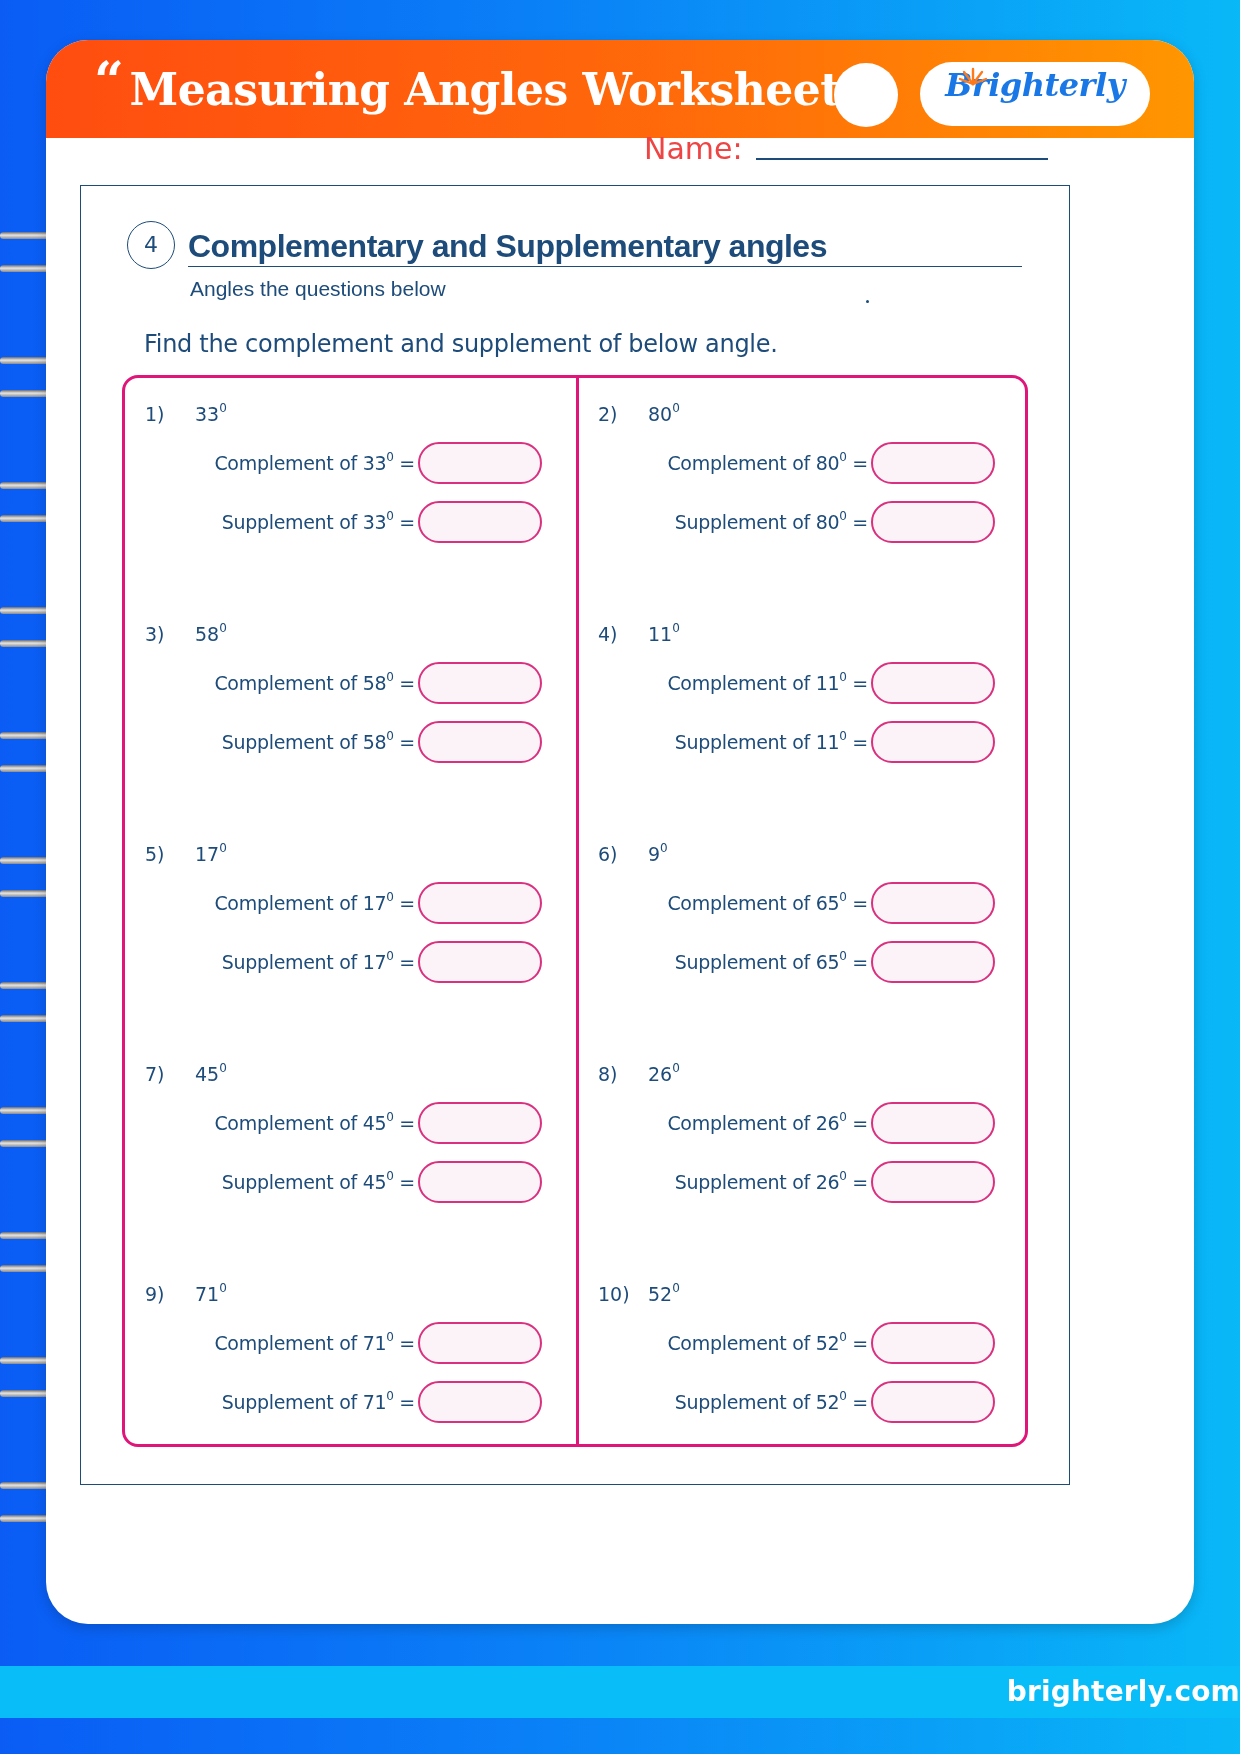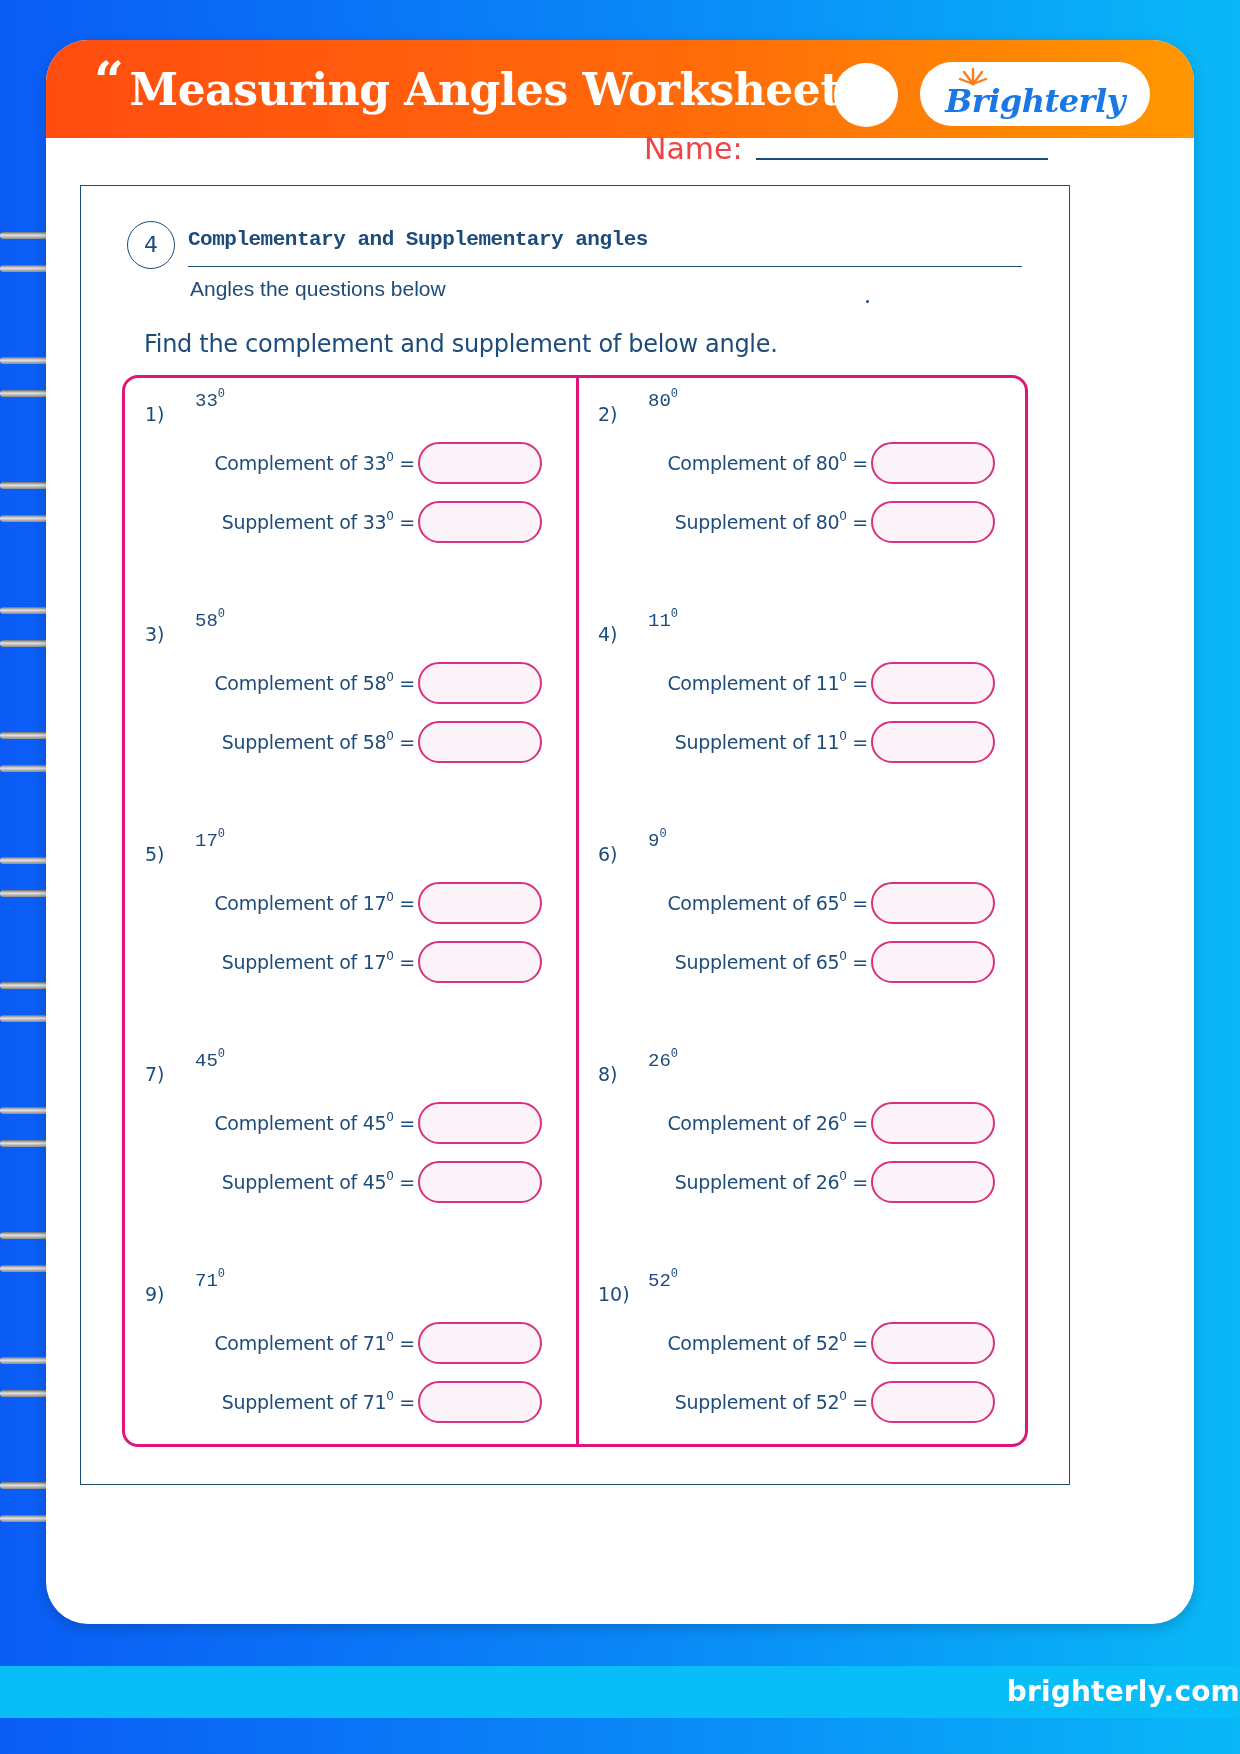--- a/index.html
+++ b/index.html
@@ -26,21 +26,21 @@
   .title .quote { font-size: 52px; margin-right: 6px; position: relative; top: -6px; }
   .circle-badge {
     position: absolute; left: 788px; top: 23px; width: 64px; height: 64px;
     background: #fff; border-radius: 50%;
   }
   .logo-pill {
     position: absolute; left: 874px; top: 22px; width: 230px; height: 64px;
     background: #fff; border-radius: 32px; text-align: center;
   }
   .logo-text {
-    display: inline-block; margin-top: 20px;
+    display: inline-block; margin-top: 4px;
     font-family: "DejaVu Serif", serif; font-style: italic; font-weight: bold;
     font-size: 32px; color: #1a78e6; letter-spacing: -0.5px;
   }
   .logo-sun { position: absolute; left: 38px; top: 4px; width: 30px; height: 20px; }
 
   .name-label {
     position: absolute; left: 644px; top: 131px;
     font-size: 30px; color: #ef4444; font-family: "DejaVu Sans", sans-serif;
   }
   .name-line {
@@ -53,21 +53,21 @@
     border: 1.5px solid #1d4b7a;
   }
   .num-circle {
     position: absolute; left: 127px; top: 221px; width: 48px; height: 48px;
     border: 1.5px solid #1d4b7a; border-radius: 50%;
     font-size: 22px; color: #1d4b7a; text-align: center; line-height: 45px;
     font-family: "DejaVu Sans", sans-serif;
   }
   .section-title {
     position: absolute; left: 188px; top: 228px;
-    font-family: Liberation Mono, monospace; font-weight: bold; font-size: 21px;
+    font-family: Liberation Sans, sans-serif; font-weight: bold; font-size: 32px;
     color: #1d4b7a; letter-spacing: -0.5px; white-space: nowrap;
   }
   .section-rule {
     position: absolute; left: 188px; top: 266px; width: 834px; height: 0;
     border-bottom: 1.5px solid #1d4b7a;
   }
   .section-sub {
     position: absolute; left: 190px; top: 277px;
     font-size: 21px; color: #1d4b7a; font-family: "Liberation Sans", sans-serif;
   }
@@ -87,21 +87,21 @@
   }
   .divider {
     position: absolute; left: 451px; top: 0; width: 3px; height: 100%;
     background: #e0157a;
   }
   .q {
     position: absolute; width: 450px; height: 180px;
     color: #1d4b7a; font-family: "DejaVu Sans", sans-serif;
   }
   .q-num { position: absolute; left: 20px; top: 25px; font-size: 19px; }
-  .q-angle { position: absolute; left: 70px; top: 12px; font-size: 19px; font-family: Liberation Mono, monospace; }
+  .q-angle { position: absolute; left: 70px; top: 25px; font-size: 19px; }
   .row-label {
     position: absolute; right: 160px; font-size: 19px; white-space: nowrap;
     letter-spacing: -0.3px;
   }
   .row-label.comp { top: 74px; margin-left: 31px; }
   .row-label.supp { top: 133px; }
   .deg { font-size: 12px; position: relative; top: -9px; }
   .answer-box {
     position: absolute; left: 293px; width: 124px; height: 42px;
     border: 2px solid #d9317f; border-radius: 21px; background: #fcf3f8;

